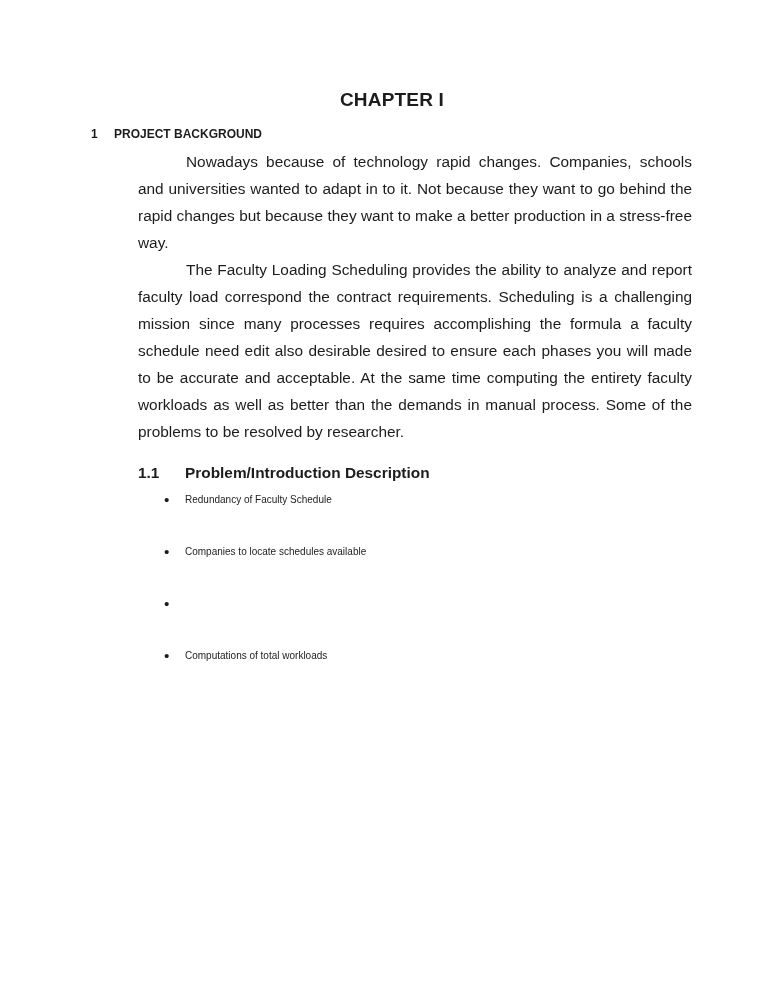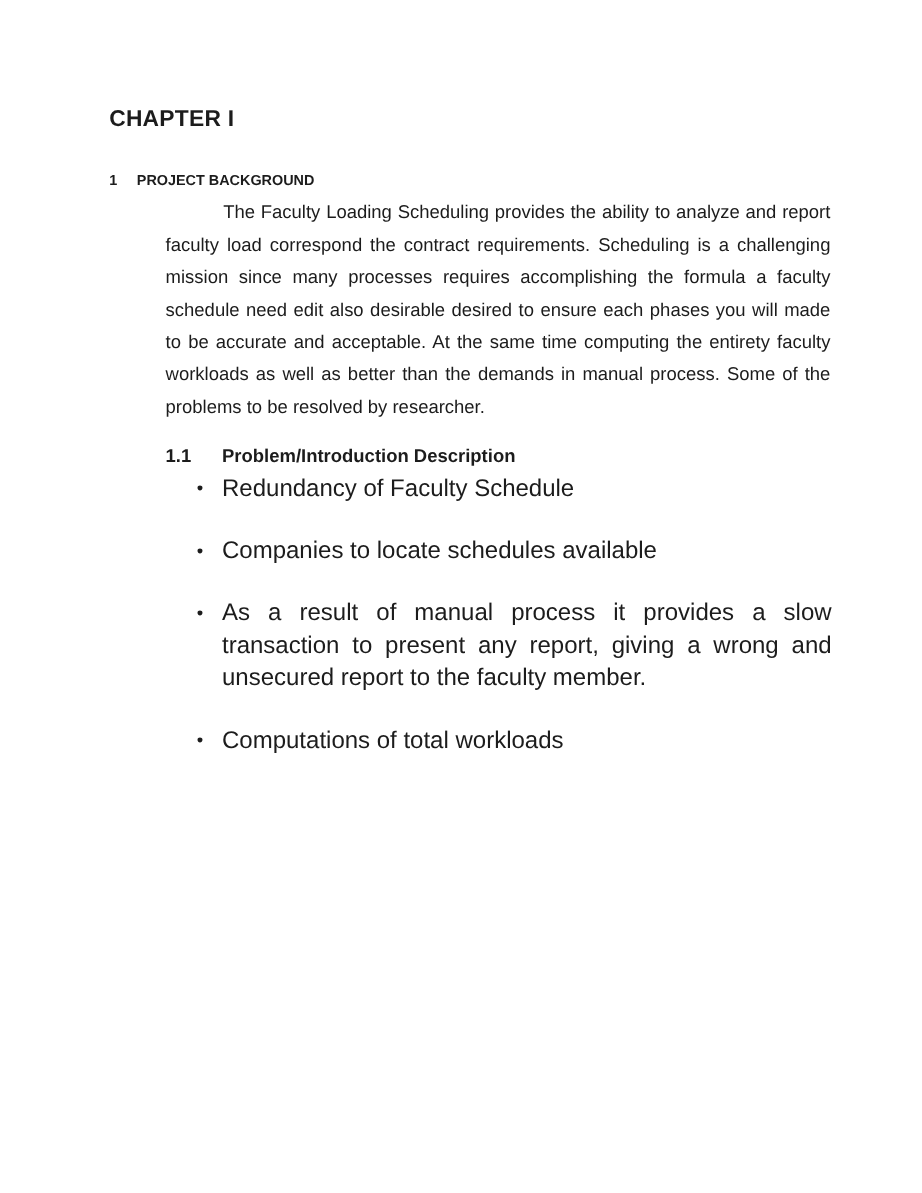--- a/index.html
+++ b/index.html
@@ -14,22 +14,23 @@
   .page {
     position: relative;
     width: 768px;
     height: 994px;
     background: #ffffff;
     overflow: hidden;
     box-sizing: border-box;
     padding-top: 86px;
   }
   .chapter-title {
-    margin: 0 0 24px 91px;
+    margin: 0 0 8px 91px;
     width: 602px;
+    text-align: center;
     font-size: 19px;
     font-weight: bold;
     line-height: 27px;
     letter-spacing: 0.2px;
   }
   .heading1 {
     margin: 0 0 0 91px;
     font-size: 12px;
     font-weight: bold;
     line-height: 27px;
@@ -75,39 +76,40 @@
   .bullet-dot {
     flex: none;
     width: 28px;
     box-sizing: border-box;
     padding-left: 7px;
     font-size: 15.4px;
     line-height: 27px;
   }
   .bullet-content {
     flex: 1;
-    font-size: 20px;
+    font-size: 10px;
     line-height: 27px;
   }
   .bullet-body {
     text-align: justify;
   }
 </style>
 </head>
 <body>
 
 <div class="page">
 
   <div class="chapter-title">CHAPTER I</div>
 
   <div class="heading1">
     <span class="h1-num">1</span><span class="h1-text">PROJECT BACKGROUND</span>
   </div>
 
 
+  <p class="para">Nowadays because of technology rapid changes. Companies, schools and universities wanted to adapt in to it. Not because they want to go behind the rapid changes but because they want to make a better production in a stress-free way.</p>
 
   <p class="para">The Faculty Loading Scheduling provides the ability to analyze and report faculty load correspond the contract requirements. Scheduling is a challenging mission since many processes requires accomplishing the formula a faculty schedule need edit also desirable desired to ensure each phases you will made to be accurate and acceptable. At the same time computing the entirety faculty workloads as well as better than the demands in manual process. Some of the problems to be resolved by researcher.</p>
 
   <div class="subheading">
     <span class="sub-num">1.1</span><span class="sub-text">Problem/Introduction Description</span>
   </div>
 
   <div class="bullet-list">
 
     <div class="bullet-item">
@@ -120,21 +122,20 @@
     <div class="bullet-item">
       <span class="bullet-dot">•</span>
       <div class="bullet-content">
         <div class="bullet-title">Companies to locate schedules available</div>
       </div>
     </div>
 
     <div class="bullet-item">
       <span class="bullet-dot">•</span>
       <div class="bullet-content">
-        <div class="bullet-body">As a result of manual process it provides a slow transaction to present any report, giving a wrong and unsecured report to the faculty member.</div>
       </div>
     </div>
 
     <div class="bullet-item">
       <span class="bullet-dot">•</span>
       <div class="bullet-content">
         <div class="bullet-title">Computations of total workloads</div>
         <div class="bullet-body"></div>
       </div>
     </div>

